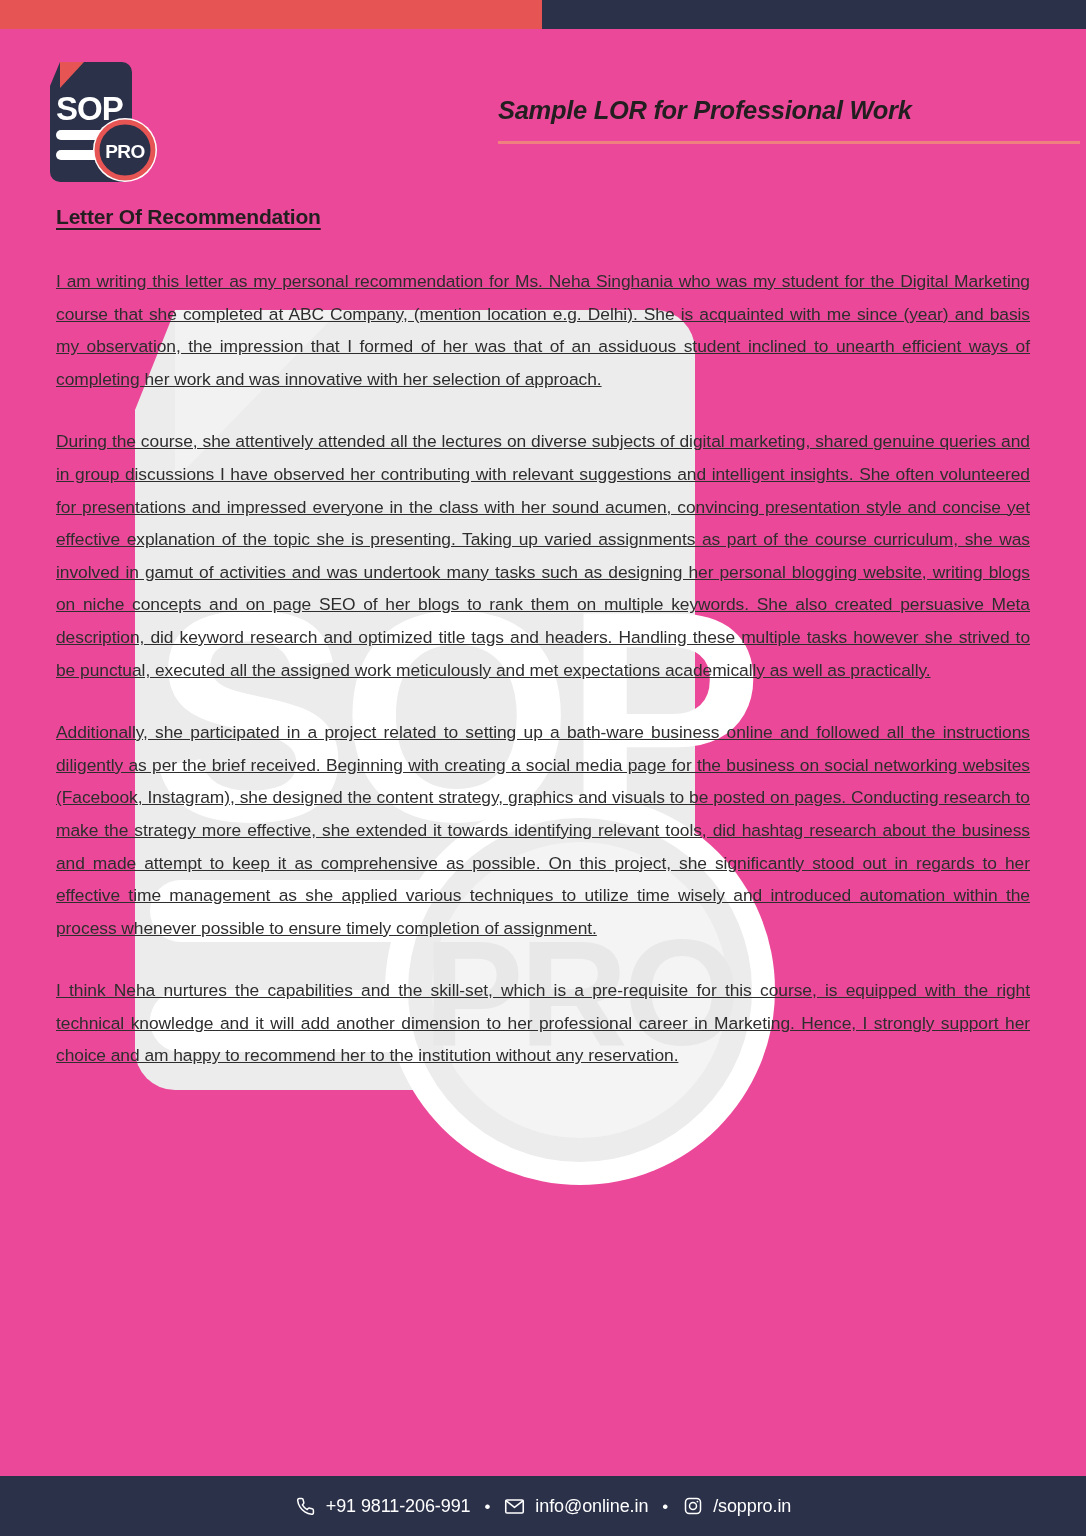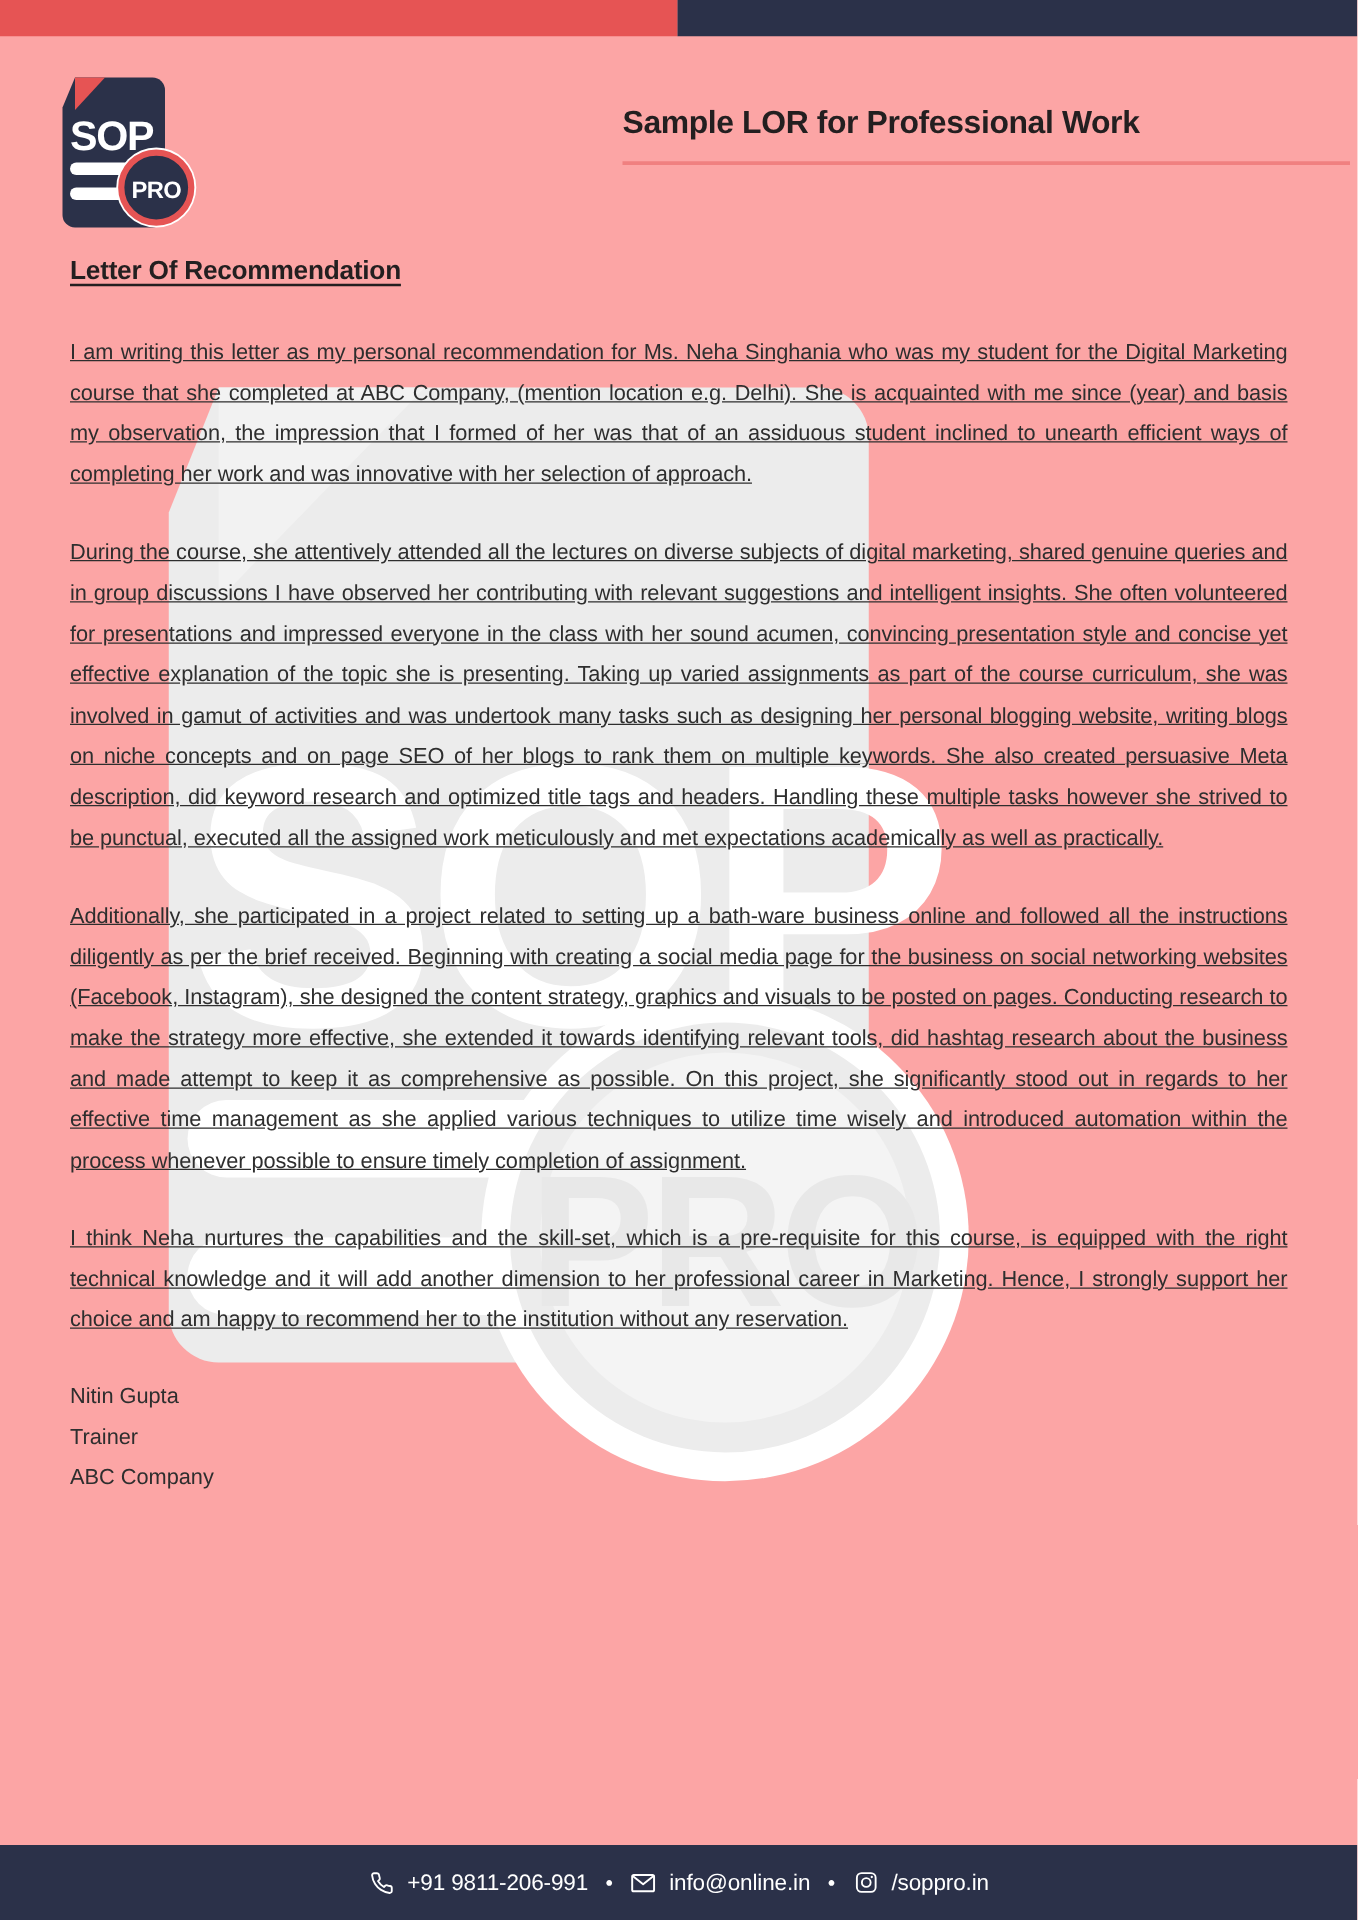--- a/index.html
+++ b/index.html
@@ -9,41 +9,42 @@
     height: 1536px;
     background: #ffffff;
     font-family: "Liberation Sans", sans-serif;
     overflow: hidden;
   }
 
   .page {
     position: relative;
     width: 1086px;
     height: 1536px;
-    background: #fca5a5;
+    background: #ec4899;
     overflow: hidden;
   }
 
   
   .topbar {
     position: absolute;
     top: 0; left: 0;
     width: 1086px;
     height: 29px;
     display: flex;
   }
   .topbar-red  { width: 542px; height: 100%; background: #E65454; }
   .topbar-navy { flex: 1;      height: 100%; background: #2B3149; }
 
   
   .header {
     position: absolute;
-    top: 84px;
+    top: 96px;
     left: 498px;
     right: 6px;
+    font-style: italic;
   }
   .header-title {
     font-size: 25.5px;
     font-weight: bold;
     color: #231F20;
     letter-spacing: -0.3px;
     line-height: 1.15;
     white-space: nowrap;
   }
   .header-rule {
@@ -203,25 +204,20 @@
   </div>
 
   <div class="content">
     <div class="doc-title">Letter Of Recommendation</div>
 
     <p class="para">I am writing this letter as my personal recommendation for Ms. Neha Singhania who was my student for the Digital Marketing course that she completed at ABC Company, (mention location e.g. Delhi). She is acquainted with me since (year) and basis my observation, the impression that I formed of her was that of an assiduous student inclined to unearth efficient ways of completing her work and was innovative with her selection of approach.</p>
     <p class="para">During the course, she attentively attended all the lectures on diverse subjects of digital marketing, shared genuine queries and in group discussions I have observed her contributing with relevant suggestions and intelligent insights. She often volunteered for presentations and impressed everyone in the class with her sound acumen, convincing presentation style and concise yet effective explanation of the topic she is presenting. Taking up varied assignments as part of the course curriculum, she was involved in gamut of activities and was undertook many tasks such as designing her personal blogging website, writing blogs on niche concepts and on page SEO of her blogs to rank them on multiple keywords. She also created persuasive Meta description, did keyword research and optimized title tags and headers. Handling these multiple tasks however she strived to be punctual, executed all the assigned work meticulously and met expectations academically as well as practically.</p>
     <p class="para">Additionally, she participated in a project related to setting up a bath-ware business online and followed all the instructions diligently as per the brief received. Beginning with creating a social media page for the business on social networking websites (Facebook, Instagram), she designed the content strategy, graphics and visuals to be posted on pages. Conducting research to make the strategy more effective, she extended it towards identifying relevant tools, did hashtag research about the business and made attempt to keep it as comprehensive as possible. On this project, she significantly stood out in regards to her effective time management as she applied various techniques to utilize time wisely and introduced automation within the process whenever possible to ensure timely completion of assignment.</p>
     <p class="para">I think Neha nurtures the capabilities and the skill-set, which is a pre-requisite for this course, is equipped with the right technical knowledge and it will add another dimension to her professional career in Marketing. Hence, I strongly support her choice and am happy to recommend her to the institution without any reservation.</p>
 
-    <div class="signature">
-      <div>Nitin Gupta</div>
-      <div>Trainer</div>
-      <div>ABC Company</div>
-    </div>
   </div>
 
   <div class="footer">
     <div class="footer-inner">
 
       <div class="footer-item">
         <span class="footer-icon">
           <svg width="19" height="19" viewBox="0 0 24 24" fill="none" stroke="#FFFFFF" stroke-width="1.9" stroke-linecap="round" stroke-linejoin="round">
             <path d="M22 16.92v3a2 2 0 0 1-2.18 2 19.79 19.79 0 0 1-8.63-3.07 19.5 19.5 0 0 1-6-6
                      19.79 19.79 0 0 1-3.07-8.67A2 2 0 0 1 4.11 2h3a2 2 0 0 1 2 1.72 12.84 12.84 0 0 0 .7 2.81

